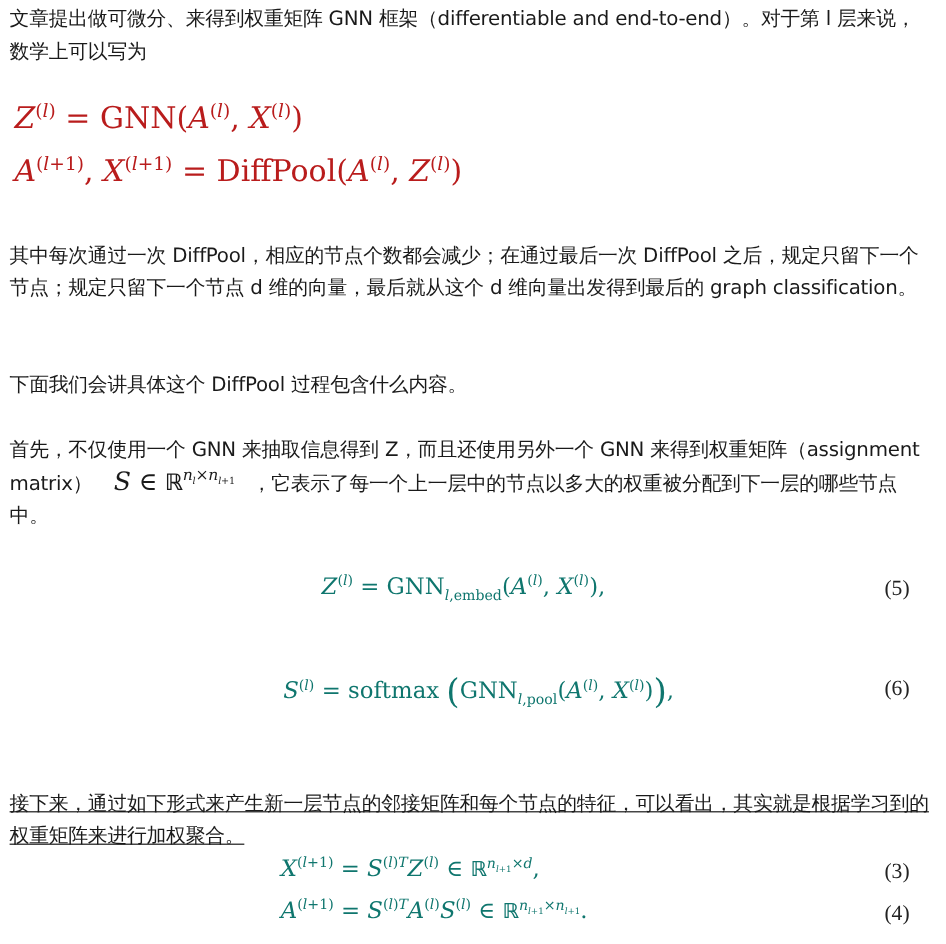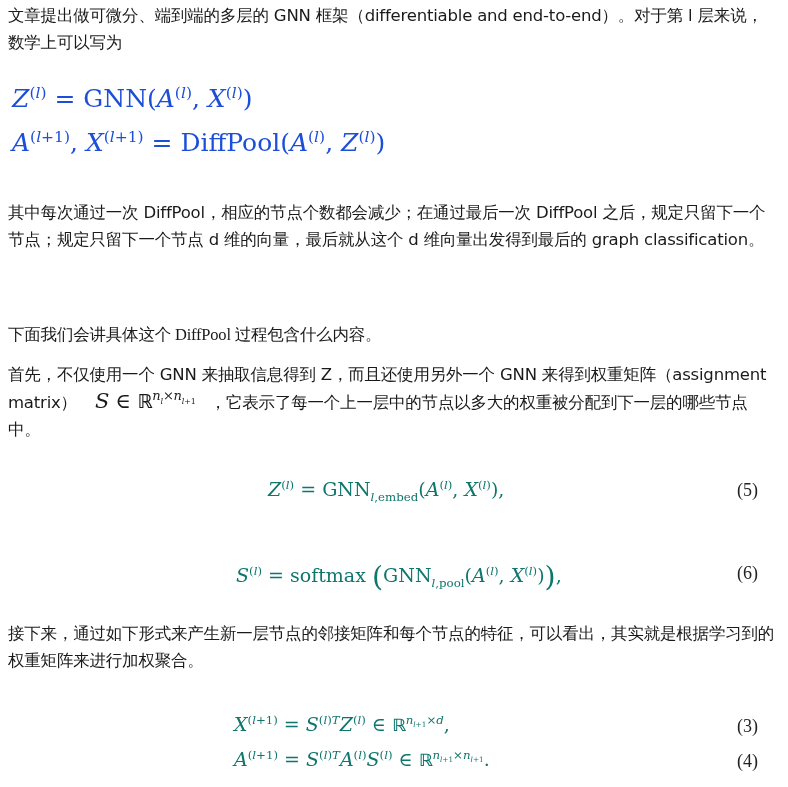--- a/index.html
+++ b/index.html
@@ -9,68 +9,68 @@
     color: #1a1a1a;
   }
   .para {
     position: absolute; left: 8px; width: 770px;
     font-size: 16.5px; line-height: 27px; letter-spacing: -0.2px;
     margin: 0;
   }
   .math {
     position: absolute;
     font-family: "DejaVu Serif", "Liberation Serif", serif;
-    color: #1d4ed8;
+    color: #b91c1c;
     white-space: nowrap;
   }
   .m-big { font-size: 25px; }
   .m-small { font-size: 19px; color: #0f766e; }
   .it { font-style: italic; }
   sup, sub { font-size: 62%; line-height: 0; }
   .eqnum {
     position: absolute; right: 30px;
     font-family: "Liberation Serif", serif; font-size: 18px; color: #222;
   }
   .bb { font-family: "DejaVu Sans", sans-serif; font-weight: bold; font-size: 90%; }
   .bigparen { font-size: 150%; vertical-align: -4px; font-weight: 300; }
   .inline-math {
     font-family: "DejaVu Serif", "Liberation Serif", serif;
     font-size: 21px; margin: 0 14px 0 18px; white-space: nowrap;
   }
 </style>
 </head>
 <body>
 
-<p class="para" style="top:2px;">文章提出做可微分、端到端的多层的 GNN 框架（differentiable and end-to-end）。对于第 l 层来说，数学上可以写为</p>
+<p class="para" style="top:2px;">文章提出做可微分、来得到权重矩阵 GNN 框架（differentiable and end-to-end）。对于第 l 层来说，数学上可以写为</p>
 
 <div class="math m-big" style="left:12px; top:84px;">
   <span class="it">Z</span><sup>(<span class="it">l</span>)</sup> = GNN(<span class="it">A</span><sup>(<span class="it">l</span>)</sup>, <span class="it">X</span><sup>(<span class="it">l</span>)</sup>)
 </div>
 
 <div class="math m-big" style="left:12px; top:128px;">
   <span class="it">A</span><sup>(<span class="it">l</span>+1)</sup>, <span class="it">X</span><sup>(<span class="it">l</span>+1)</sup> = DiffPool(<span class="it">A</span><sup>(<span class="it">l</span>)</sup>, <span class="it">Z</span><sup>(<span class="it">l</span>)</sup>)
 </div>
 
 <p class="para" style="top:199px;">其中每次通过一次 DiffPool，相应的节点个数都会减少；在通过最后一次 DiffPool 之后，规定只留下一个节点；规定只留下一个节点 d 维的向量，最后就从这个 d 维向量出发得到最后的 graph classification。</p>
 
-<p class="para" style="top:321px;font-family:Liberation Serif, serif;">下面我们会讲具体这个 DiffPool 过程包含什么内容。</p>
+<p class="para" style="top:307px;">下面我们会讲具体这个 DiffPool 过程包含什么内容。</p>
 
 <p class="para" style="top:361px;"><span>首先，不仅使用一个 GNN 来抽取信息得到 Z，而且还使用另外一个 GNN 来得到权重矩阵（assignment matrix）</span><span class="inline-math"><span class="it">S</span> ∈ <span class="bb">ℝ</span><sup><span class="it">n<sub>l</sub></span>×<span class="it">n</span><sub><span class="it">l</span>+1</sub></sup></span><span>，它表示了每一个上一层中的节点以多大的权重被分配到下一层的哪些节点中。</span></p>
 
 <div class="math m-small" style="left:268px; top:478px;">
   <span class="it">Z</span><sup>(<span class="it">l</span>)</sup> = GNN<sub><span class="it">l</span>,embed</sub>(<span class="it">A</span><sup>(<span class="it">l</span>)</sup>, <span class="it">X</span><sup>(<span class="it">l</span>)</sup>),
 </div>
 <div class="eqnum" style="top:480px;">(5)</div>
 
 <div class="math m-small" style="left:236px; top:560px;">
   <span class="it">S</span><sup>(<span class="it">l</span>)</sup> = softmax <span class="bigparen">(</span>GNN<sub><span class="it">l</span>,pool</sub>(<span class="it">A</span><sup>(<span class="it">l</span>)</sup>, <span class="it">X</span><sup>(<span class="it">l</span>)</sup>)<span class="bigparen">)</span>,
 </div>
 <div class="eqnum" style="top:563px;">(6)</div>
 
-<p class="para" style="top:620px;">接下来，通过如下形式来产生新一层节点的邻接矩阵和每个节点的特征，可以看出，其实就是根据学习到的权重矩阵来进行加权聚合。</p>
+<p class="para" style="top:656px;text-decoration:underline;">接下来，通过如下形式来产生新一层节点的邻接矩阵和每个节点的特征，可以看出，其实就是根据学习到的权重矩阵来进行加权聚合。</p>
 
 <div class="math m-small" style="left:234px; top:713px;">
   <span class="it">X</span><sup>(<span class="it">l</span>+1)</sup> = <span class="it">S</span><sup>(<span class="it">l</span>)<span class="it">T</span></sup><span class="it">Z</span><sup>(<span class="it">l</span>)</sup> ∈ <span class="bb">ℝ</span><sup><span class="it">n</span><sub><span class="it">l</span>+1</sub>×<span class="it">d</span></sup>,
 </div>
 <div class="eqnum" style="top:716px;">(3)</div>
 
 <div class="math m-small" style="left:234px; top:748px;">
   <span class="it">A</span><sup>(<span class="it">l</span>+1)</sup> = <span class="it">S</span><sup>(<span class="it">l</span>)<span class="it">T</span></sup><span class="it">A</span><sup>(<span class="it">l</span>)</sup><span class="it">S</span><sup>(<span class="it">l</span>)</sup> ∈ <span class="bb">ℝ</span><sup><span class="it">n</span><sub><span class="it">l</span>+1</sub>×<span class="it">n</span><sub><span class="it">l</span>+1</sub></sup>.
 </div>
 <div class="eqnum" style="top:751px;">(4)</div>

